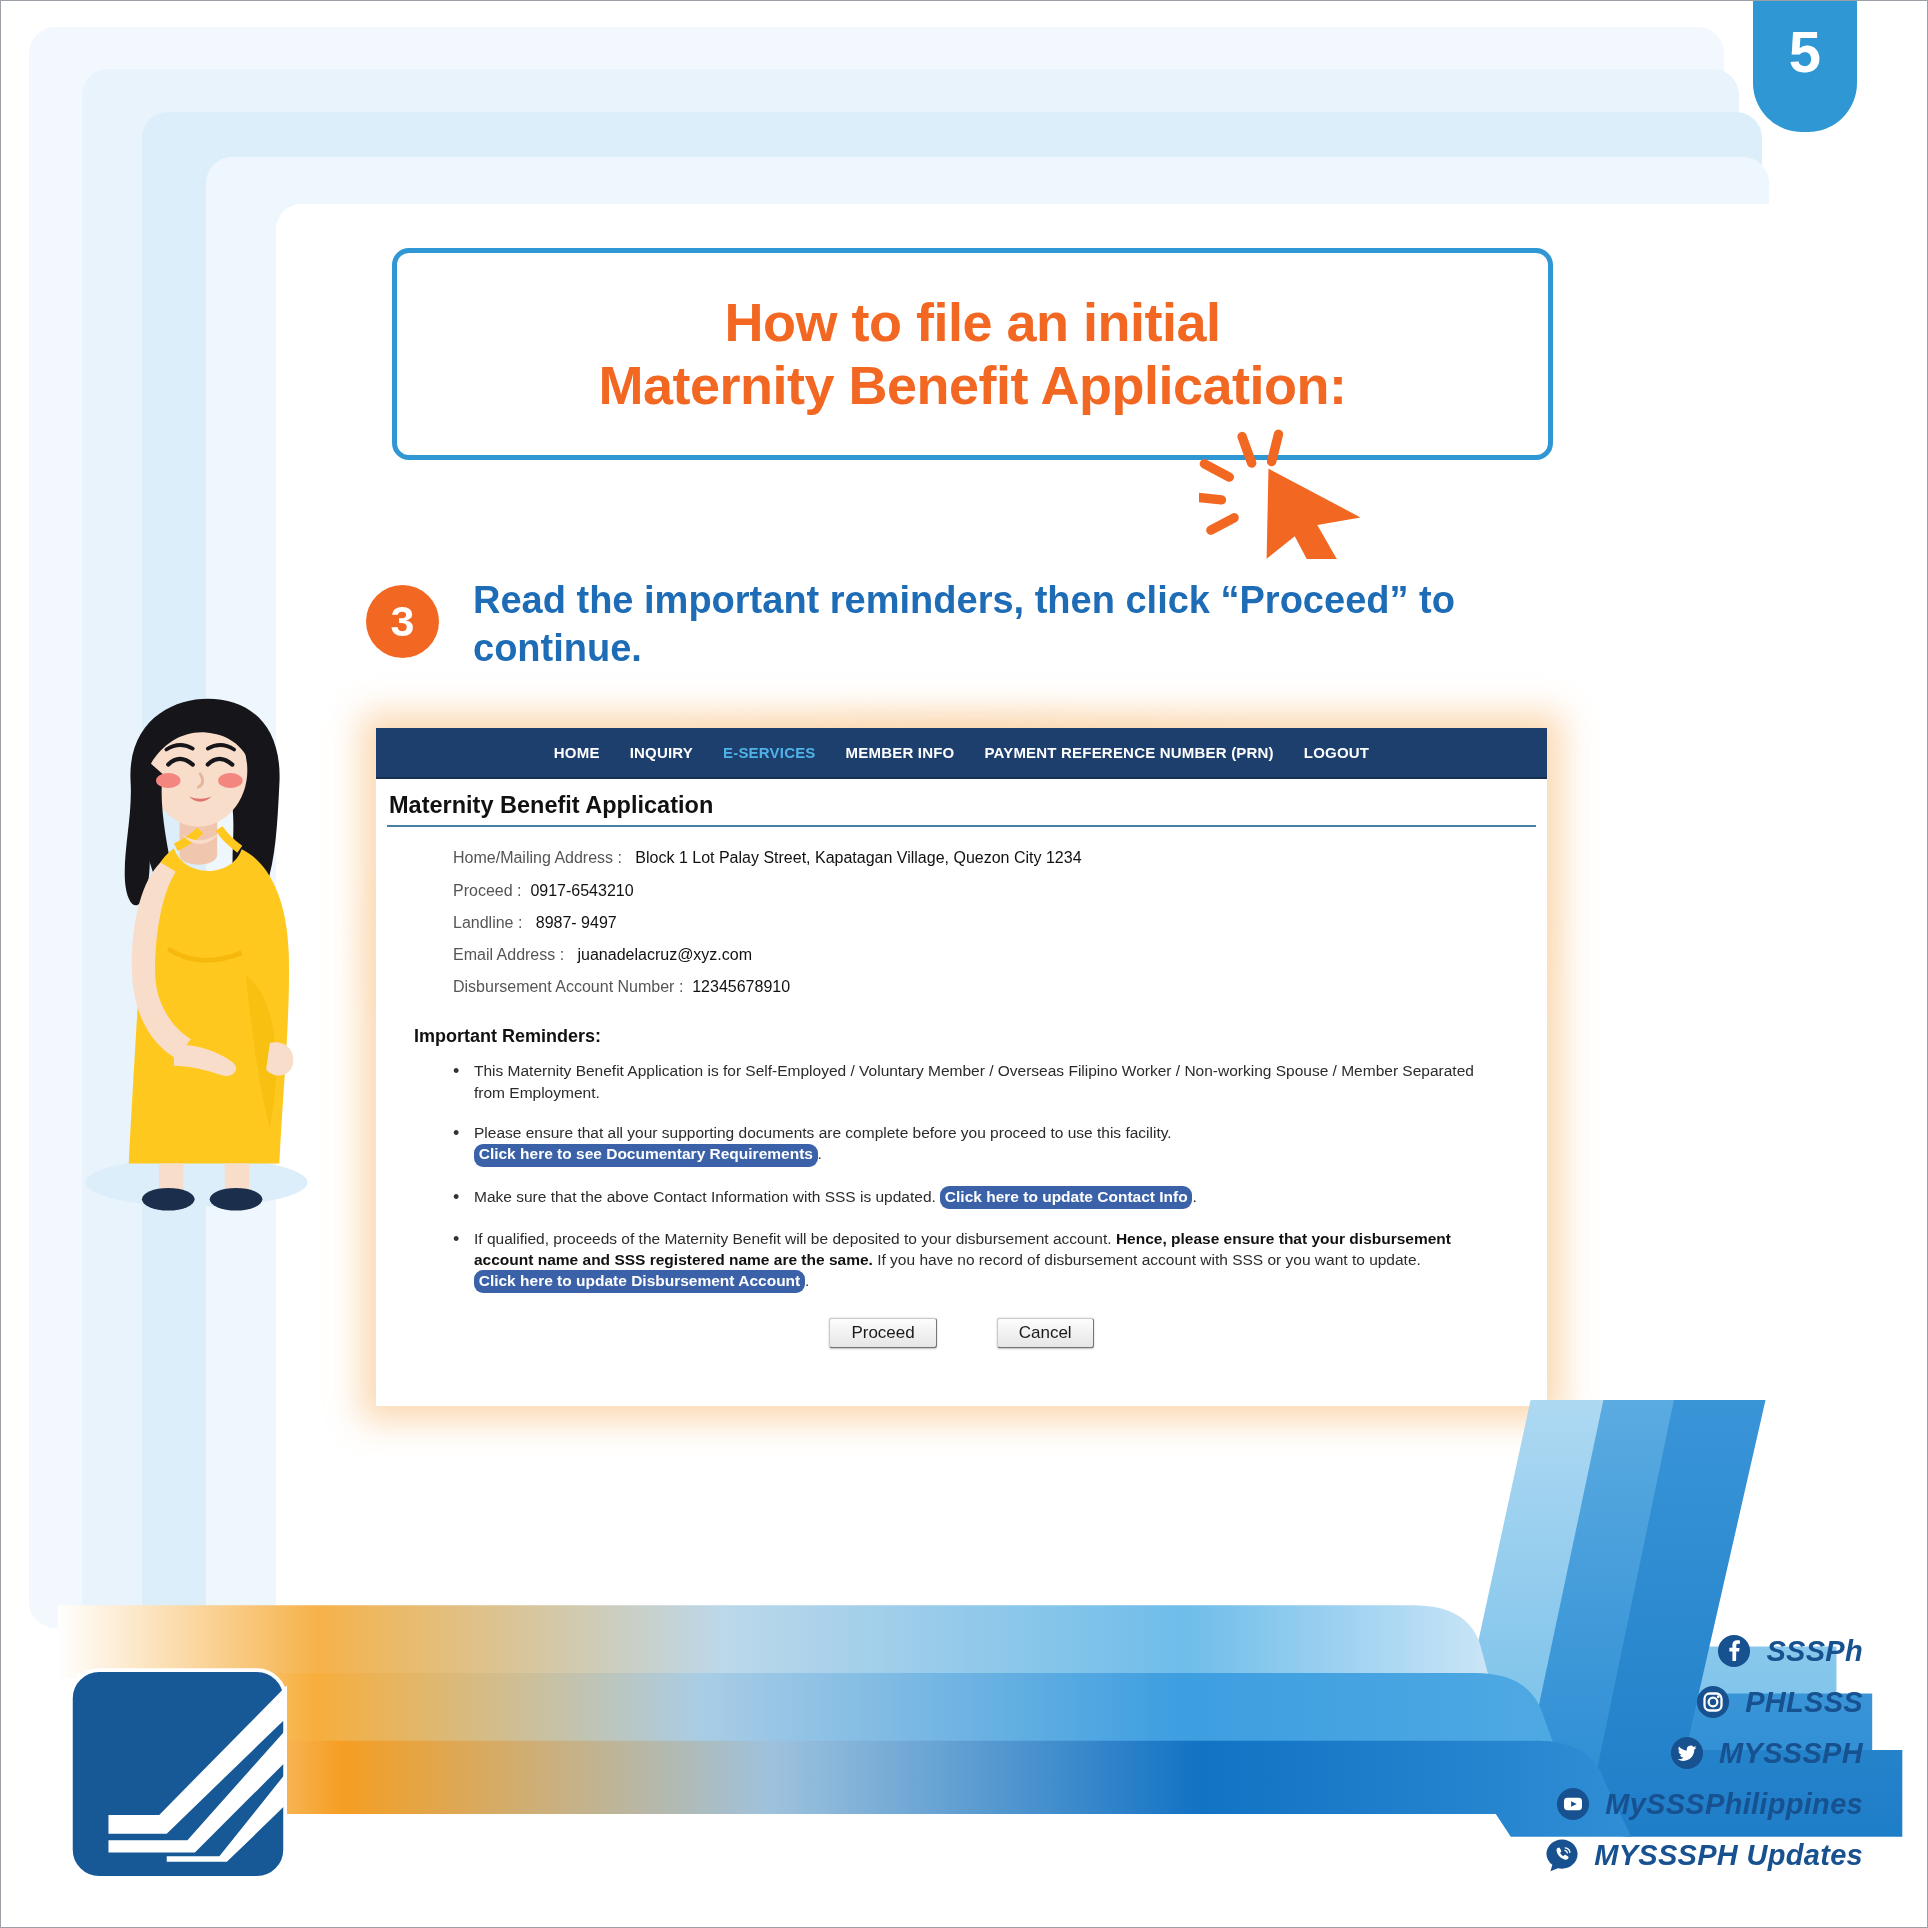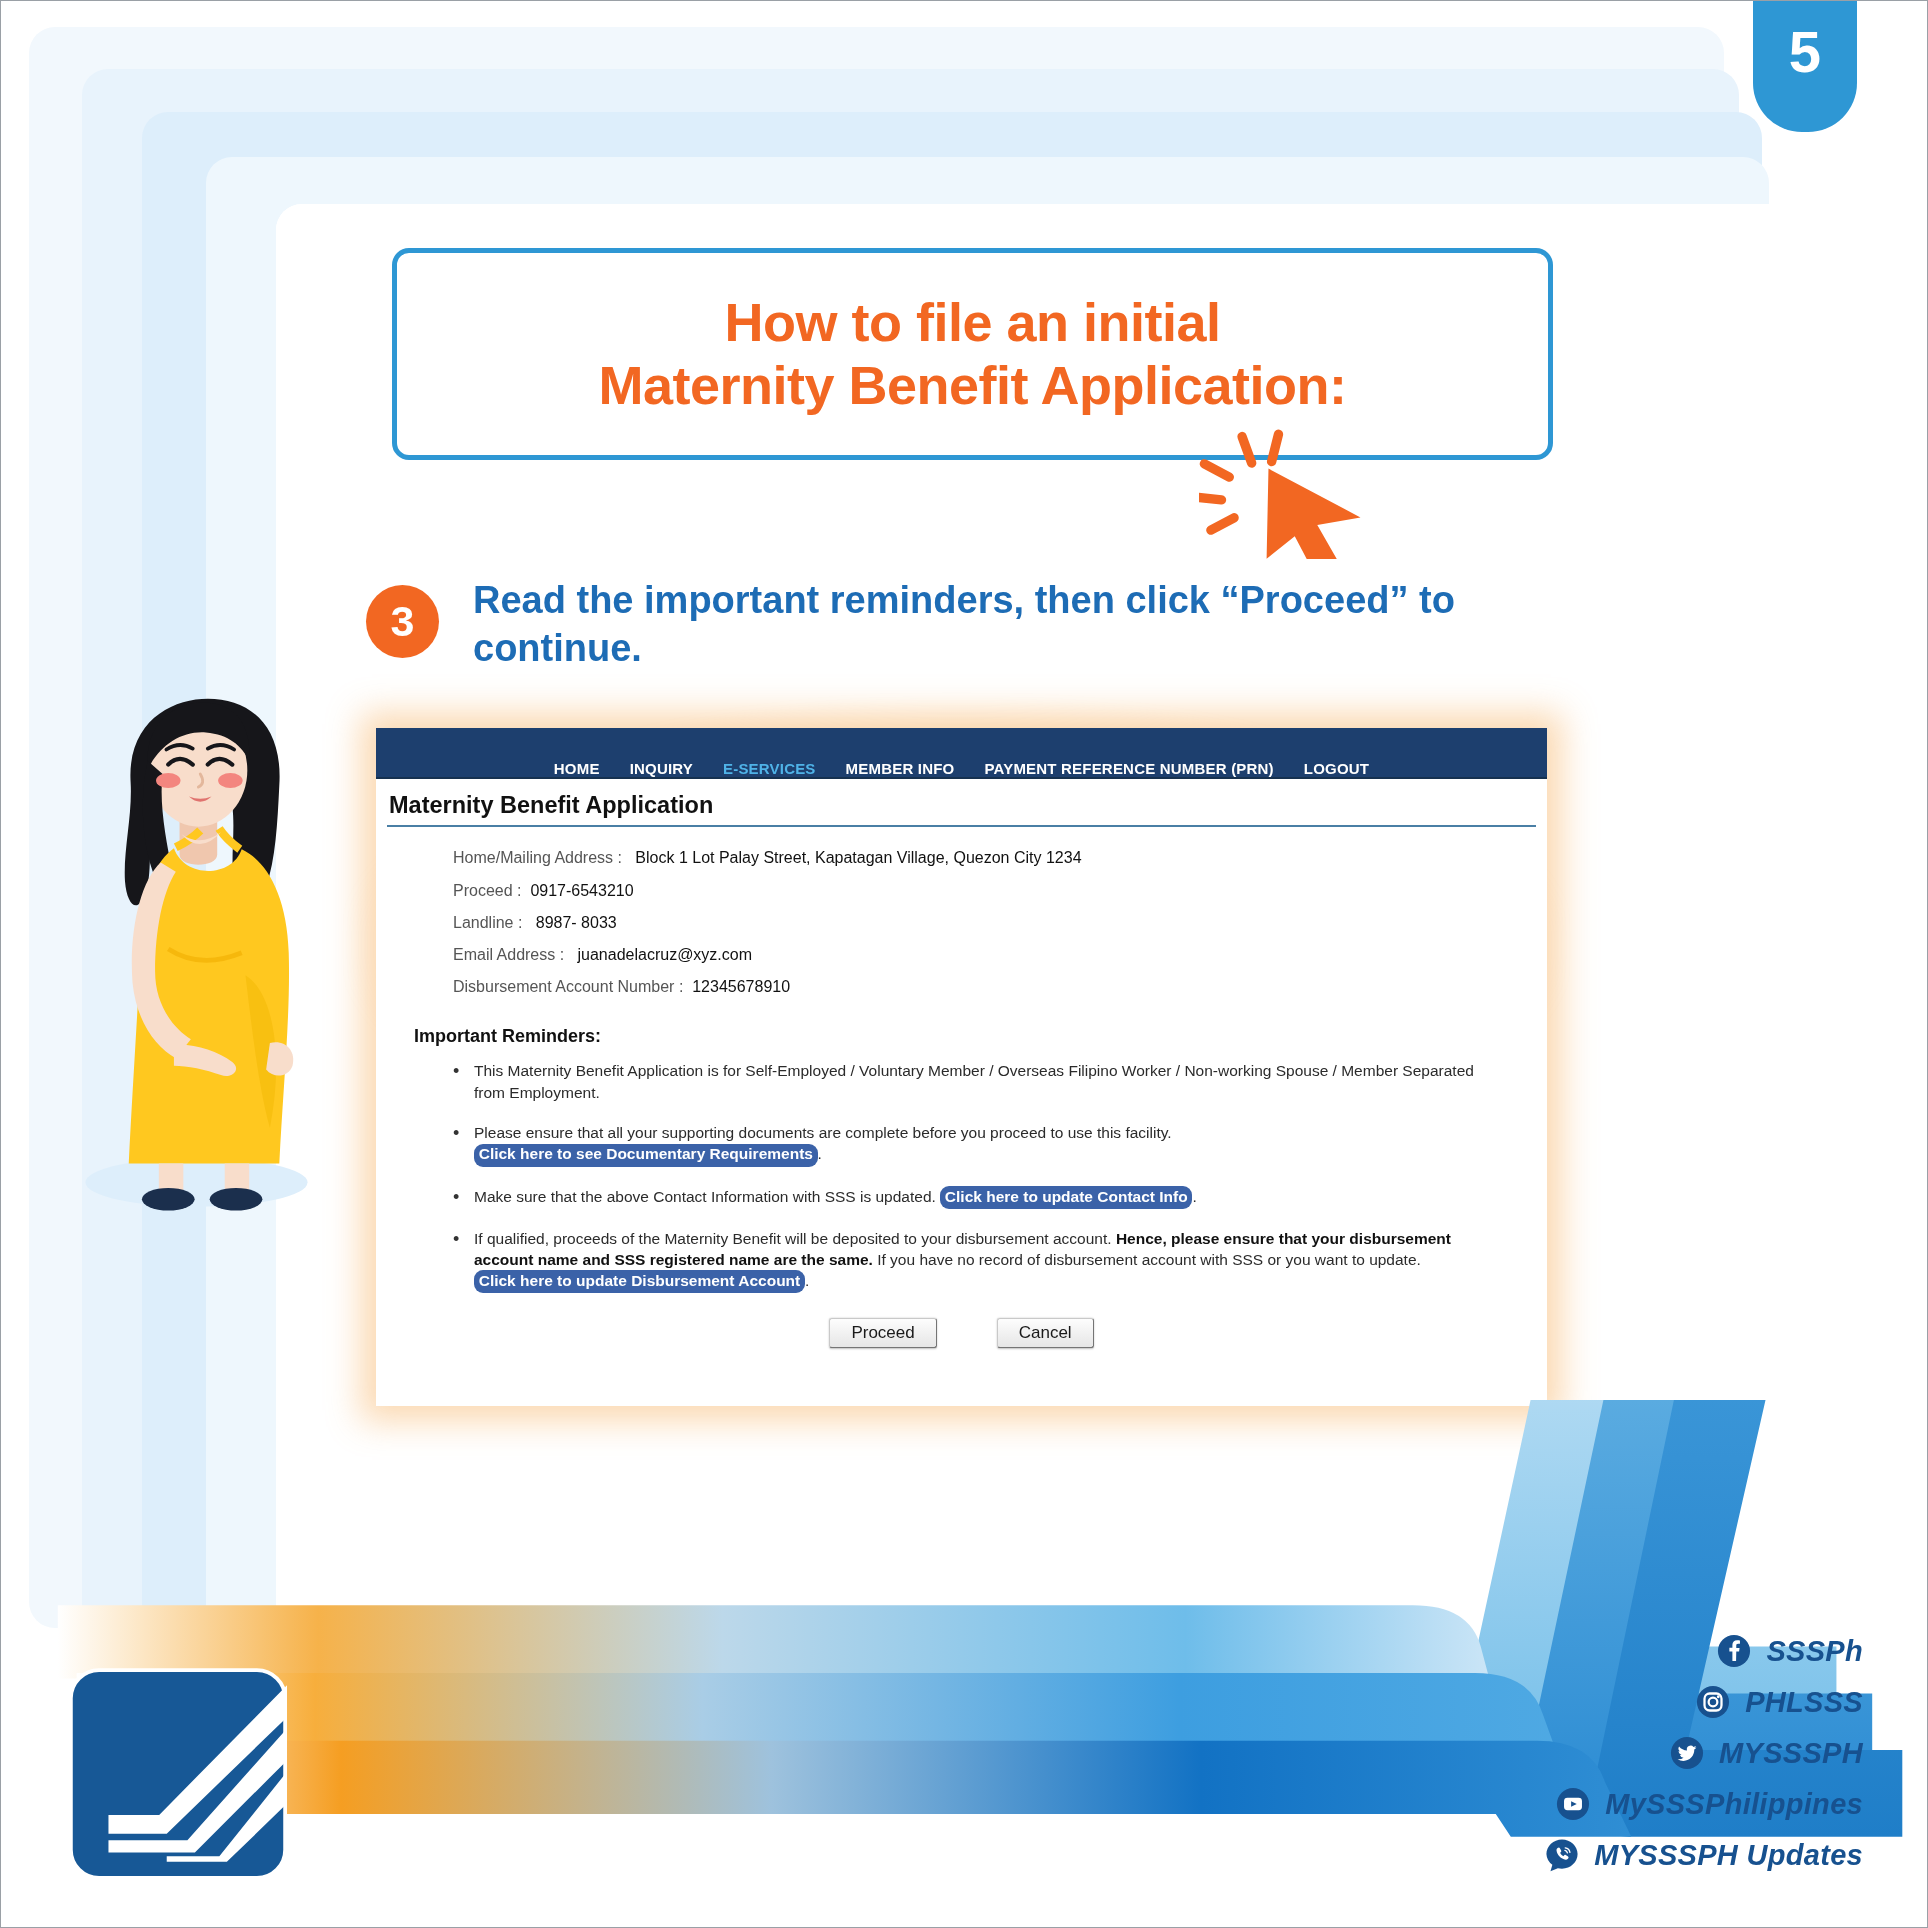--- a/index.html
+++ b/index.html
@@ -71,21 +71,21 @@
     position:absolute;left:348px;top:699px;width:1215px;height:490px;
     background:radial-gradient(ellipse at center, rgba(247,170,80,.55) 0%, rgba(250,205,150,.30) 45%, rgba(255,255,255,0) 72%);
     filter:blur(5.6px);
   }
   .shot{
     position:absolute;left:375px;top:727px;width:1171px;height:678px;
     background:#ffffff;box-shadow:0 0 32px 15px rgba(246,170,84,.45);
   }
   .shot-nav{
     height:49px;background:#1d3f6e;
-    display:flex;align-items:flex-end;justify-content:center;gap:0;
+    display:flex;align-items:center;justify-content:center;gap:0;
     border-bottom:2.8px solid #16314f;
   }
   .nav-item{
     color:#ffffff;font-size:15px;font-weight:bold;letter-spacing:0.2px;
     padding:0 15px;white-space:nowrap;
   }
   .nav-item.active{color:#4fb3e8;}
   .shot-body{padding:0 0 0 0;background:#fff;height:626px;position:relative;}
   .shot-title{
     font-size:23.5px;font-weight:bold;color:#111;padding:13px 0 5.6px 13px;border-radius:19px;
@@ -233,21 +233,21 @@
         <div class="info-row">
           <span class="info-label">Home/Mailing Address :</span>
           &nbsp;&nbsp;<span class="info-val">Block 1 Lot Palay Street, Kapatagan Village, Quezon City 1234</span>
         </div>
         <div class="info-row">
           <span class="info-label">Proceed :</span>
           &nbsp;<span class="info-val">0917-6543210</span>
         </div>
         <div class="info-row">
           <span class="info-label">Landline :</span>
-          &nbsp;&nbsp;<span class="info-val">8987- 8033</span>
+          &nbsp;&nbsp;<span class="info-val">8987- 9497</span>
         </div>
         <div class="info-row">
           <span class="info-label">Email Address :</span>
           &nbsp;&nbsp;<span class="info-val">juanadelacruz@xyz.com</span>
         </div>
         <div class="info-row">
           <span class="info-label">Disbursement Account Number :</span>
           &nbsp;<span class="info-val">12345678910</span>
         </div>
       </div>

